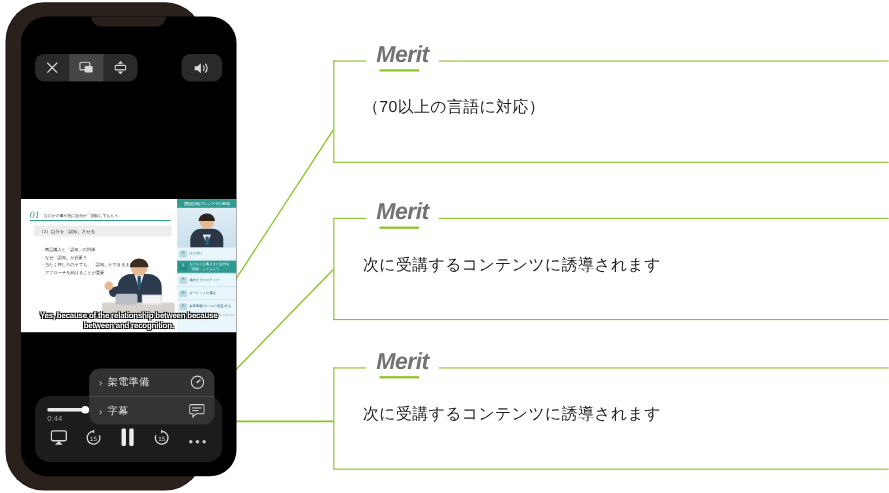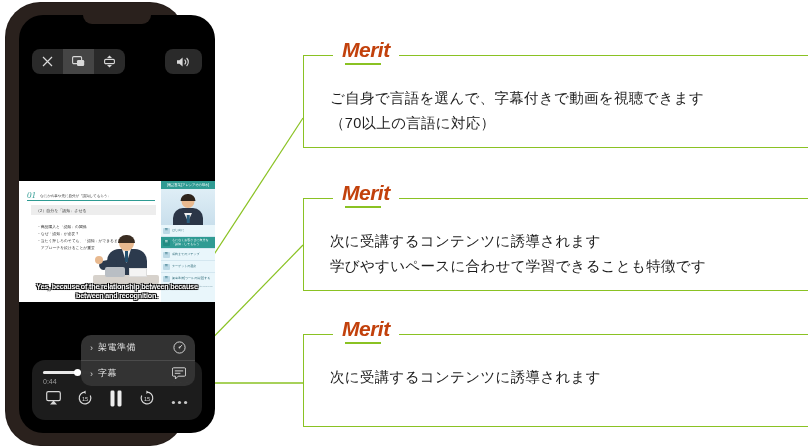--- a/index.html
+++ b/index.html
@@ -159,21 +159,21 @@
   }
   .card-1{left:303px;top:55px;width:505px;height:93px;border-right:none;}
   .card-2{left:303px;top:198px;width:505px;height:93px;border-right:none;}
   .card-3{left:303px;top:334px;width:505px;height:93px;border-right:none;}
 
   .merit-tag{
     position:absolute;top:-17px;left:29px;background:#fff;padding:0 9px;
     display:flex;flex-direction:column;align-items:flex-start;
   }
   .merit-word{
-    color:#c2410c;font-weight:bold;font-size:21px;line-height:1;
+    color:#737373;font-weight:bold;font-size:21px;line-height:1;
     font-style:italic;letter-spacing:-.5px;
   }
   .merit-ul{width:36px;height:1.6px;background:#8ac223;margin-top:3px;margin-left:3px;}
 
   .card-body{
     padding:30px 0 0 26px;
     font-size:14.5px;line-height:1.72;color:#1d1d1d;letter-spacing:.3px;
   }
   .card-body div{white-space:nowrap;}
   svg.conn-svg{position:absolute;left:0;top:0;width:808px;height:448px;pointer-events:none;}
@@ -381,33 +381,31 @@
 
     </div>
   </div>
 
   <div class="card card-1">
     <div class="merit-tag">
       <span class="merit-word">Merit</span>
       <span class="merit-ul"></span>
     </div>
     <div class="card-body">
-      <div>ご自身で言語を選んで、字幕付きで動画を視聴できます</div>
       <div>（70以上の言語に対応）</div>
     </div>
   </div>
 
   <div class="card card-2">
     <div class="merit-tag">
       <span class="merit-word">Merit</span>
       <span class="merit-ul"></span>
     </div>
     <div class="card-body">
       <div>次に受講するコンテンツに誘導されます</div>
-      <div>学びやすいペースに合わせて学習できることも特徴です</div>
     </div>
   </div>
 
   <div class="card card-3">
     <div class="merit-tag">
       <span class="merit-word">Merit</span>
       <span class="merit-ul"></span>
     </div>
     <div class="card-body">
       <div>次に受講するコンテンツに誘導されます</div>

